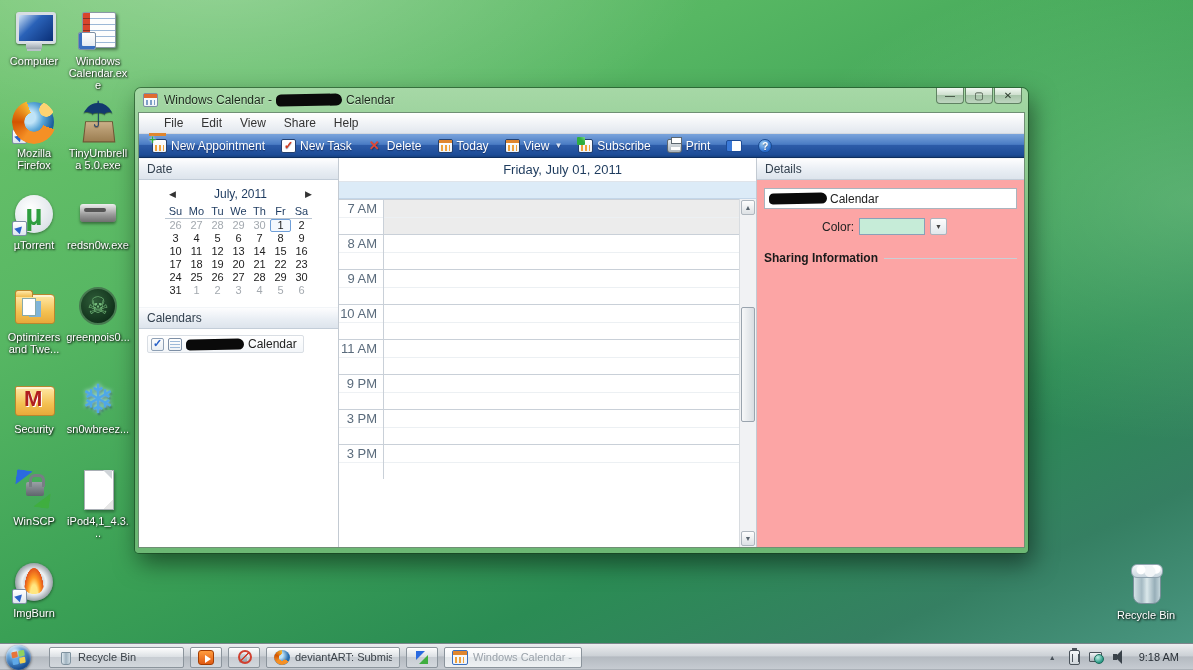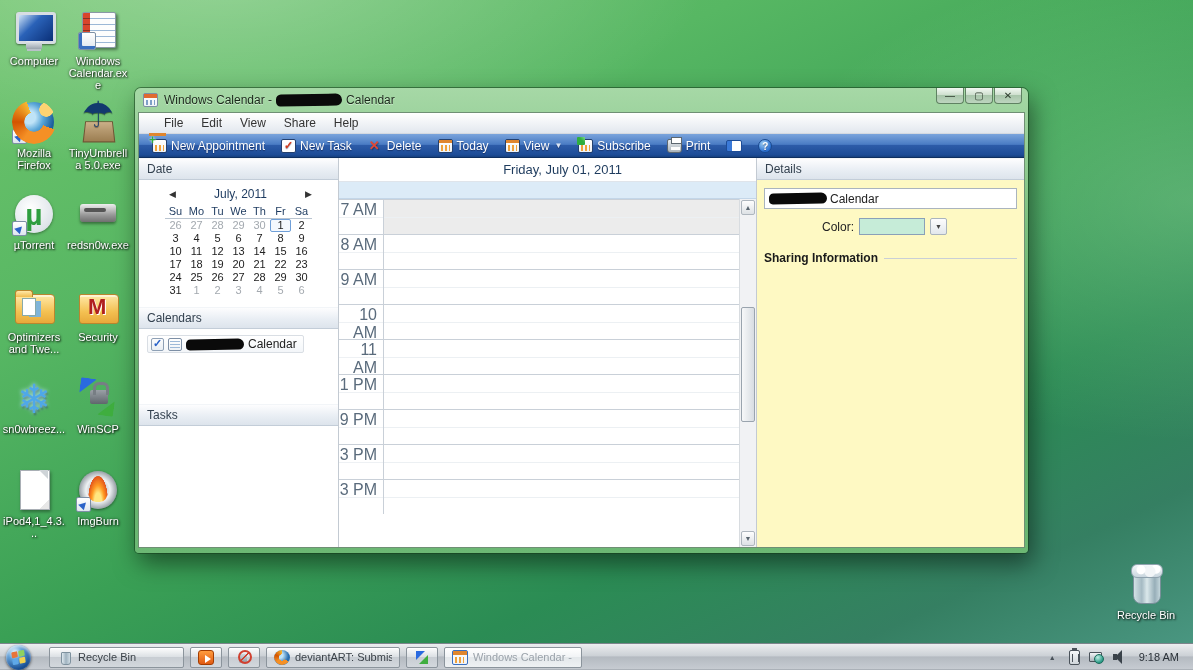--- a/index.html
+++ b/index.html
@@ -184,33 +184,33 @@
   .tasks-area { flex:1; }
 
   
   .dayview { flex:1; display:flex; flex-direction:column; min-width:0; background:#fff; }
   .day-title { height:24px; display:flex; align-items:center; justify-content:center; font-size:13px; color:#1f3c5e;
     border-bottom:1px solid #dfe4ea;padding-left:30px; }
   .allday-band { height:17px; background:#dcebf7; border-bottom:1px solid #c3d6e8; }
   .grid-wrap { flex:1; position:relative; overflow:hidden; }
   .time-grid { position:absolute; left:0; top:0; right:17px; bottom:0; }
   .trow { height:35px; display:flex; border-top:1px solid #c9d0d8; }
-  .tlabel { width:45px; font-size:16px; color:#5a6b7c; text-align:right; padding:1px 6px 0 0;
+  .tlabel { width:45px; font-size:13px; color:#5a6b7c; text-align:right; padding:1px 6px 0 0;
     border-right:1px solid #c9d0d8; background:linear-gradient(#0000 0 17px, #eef1f4 17px 18px, #0000 18px); }
   .tcell { flex:1; background:linear-gradient(#0000 0 17px, #ecf0f3 17px 18px, #0000 18px); }
   .trow.shaded .tcell { background-color:#ececec; }
   .scrollbar { position:absolute; right:0; top:0; bottom:0; width:17px; background:#f1f2f4; border-left:1px solid #d8dce0; }
   .sb-btn { position:absolute; left:1px; right:1px; height:15px; background:linear-gradient(#fefefe,#dde1e5);
     border:1px solid #aeb6be; border-radius:2px; font-size:7px; color:#5a6670; text-align:center; line-height:14px; cursor:pointer; }
   .sb-up { top:1px; } .sb-down { bottom:1px; }
   .sb-thumb { position:absolute; left:1px; right:1px; top:108px; height:115px;
     background:linear-gradient(90deg,#f7f8f9,#d8dde2); border:1px solid #9aa4ae; border-radius:2px; cursor:grab; }
 
   
-  .details { width:268px; border-left:1px solid #c3cad2; background:#fef9c3; display:flex; flex-direction:column; }
+  .details { width:268px; border-left:1px solid #c3cad2; background:#fca5a5; display:flex; flex-direction:column; }
   .details-body { padding:8px 7px; font-size:12px; color:#222; }
   .name-input { width:100%; height:21px; border:1px solid #aab4be; background:#fff; display:flex; align-items:center;
     padding-left:4px; gap:3px; font-size:12px; color:#222; }
   .color-row { display:flex; align-items:center; margin:9px 0 0 58px; gap:5px; }
   .color-swatch { width:66px; height:17px; background:#c6ecd8; border:1px solid #8aa0b8; }
   .swatch-drop { width:17px; height:17px; background:linear-gradient(#fdfdfd,#e2e7ec); border:1px solid #aab4be;
     border-radius:2px; font-size:7px; color:#444; text-align:center; line-height:16px; cursor:pointer; }
   .sharing-header { display:flex; align-items:center; gap:6px; margin-top:16px; font-weight:bold; color:#1a1a1a; }
   .sharing-header .rule { flex:1; height:1px; background:#c9cfd6; }
   .published-row { margin:12px 0 0 18px; display:flex; gap:6px; align-items:center; }
@@ -304,20 +304,24 @@
     </div>
     <div class="dcell">
       <div class="dicon redsn0w-icon"></div>
       <div class="dlabel">redsn0w.exe</div>
     </div>
     <div class="dcell">
       <div class="dicon folder-icon">
         <span class="inner-doc"></span>
       </div>
       <div class="dlabel">Optimizers and Twe...</div>
+    </div>
+    <div class="dcell">
+      <div class="dicon greenpois0n-icon"></div>
+      <div class="dlabel">greenpois0...</div>
     </div>
     <div class="dcell">
       <div class="dicon security-folder-icon"></div>
       <div class="dlabel">Security</div>
     </div>
     <div class="dcell">
       <div class="dicon snowflake-icon"></div>
       <div class="dlabel">sn0wbreez...</div>
     </div>
     <div class="dcell">
@@ -471,21 +475,20 @@
         </div>
         <div class="section-header">Calendars</div>
         <div class="cal-list">
           <div class="cal-item">
             <span class="checkbox"></span>
             <span class="mini-cal-glyph"></span>
             <span class="redact small"></span>
             <span>Calendar</span>
           </div>
         </div>
-        <div class="section-header">Tasks</div>
         <div class="tasks-area"></div>
       </div>
 
       <div class="dayview">
         <div class="day-title">Friday, July 01, 2011</div>
         <div class="allday-band"></div>
         <div class="grid-wrap">
           <div class="time-grid">
               <div class="trow shaded">
                 <div class="tlabel">7 AM</div>
@@ -498,24 +501,20 @@
               <div class="trow">
                 <div class="tlabel">9 AM</div>
                 <div class="tcell"></div>
               </div>
               <div class="trow">
                 <div class="tlabel">10 AM</div>
                 <div class="tcell"></div>
               </div>
               <div class="trow">
                 <div class="tlabel">11 AM</div>
-                <div class="tcell"></div>
-              </div>
-              <div class="trow">
-                <div class="tlabel">1 PM</div>
                 <div class="tcell"></div>
               </div>
               <div class="trow">
                 <div class="tlabel">9 PM</div>
                 <div class="tcell"></div>
               </div>
               <div class="trow">
                 <div class="tlabel">3 PM</div>
                 <div class="tcell"></div>
               </div>

